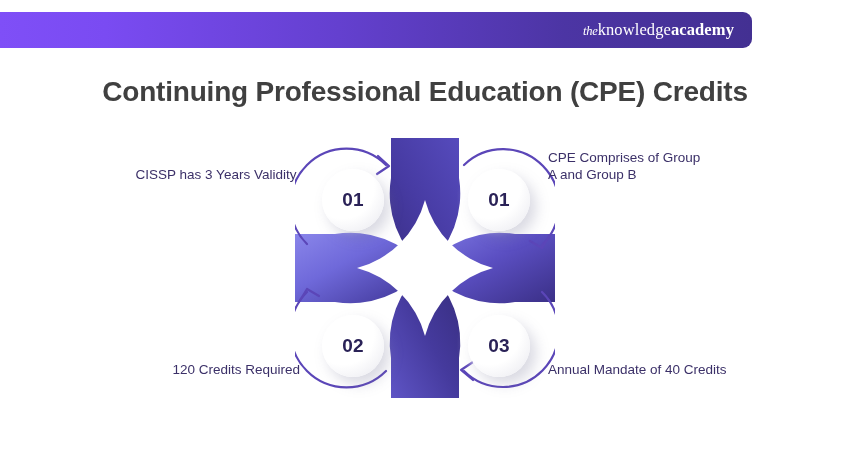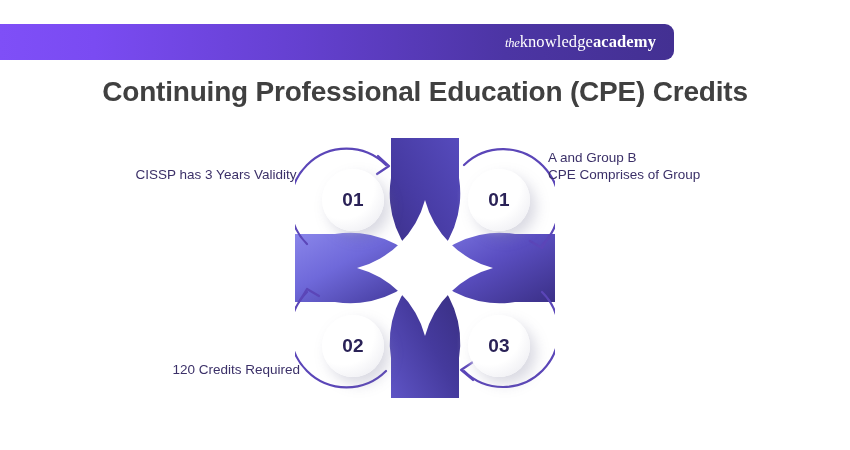--- a/index.html
+++ b/index.html
@@ -13,22 +13,22 @@
     position: relative;
     overflow: hidden;
     font-family: "Liberation Sans", sans-serif;
     -webkit-font-smoothing: antialiased;
   }
 
   
   .header-bar {
     position: absolute;
     left: 0;
-    top: 24px;
-    width: 674px;
+    top: 12px;
+    width: 752px;
     height: 36px;
     border-top-right-radius: 9px;
     border-bottom-right-radius: 9px;
     background: linear-gradient(90deg, #7f4ff7 0%, #7a4bf2 14%, #6440cf 45%, #4c35a4 75%, #433092 100%);
   }
   .brand-logo {
     position: absolute;
     right: 18px;
     top: 50%;
     transform: translateY(-50%);
@@ -219,18 +219,19 @@
   <div class="num-node node-02">
     <span>02</span>
   </div>
   <div class="num-node node-03">
     <span>03</span>
   </div>
 
   <div class="node-label label-01">CISSP has 3 Years Validity</div>
 
   <div class="node-label label-04">
+    <div>CPE Comprises of Group</div>
     <div>A and Group B</div>
-    <div>CPE Comprises of Group</div>
   </div>
 
   <div class="node-label label-02">120 Credits Required</div>
+  <div class="node-label label-03">Annual Mandate of 40 Credits</div>
 </div>
 
 </body></html>

